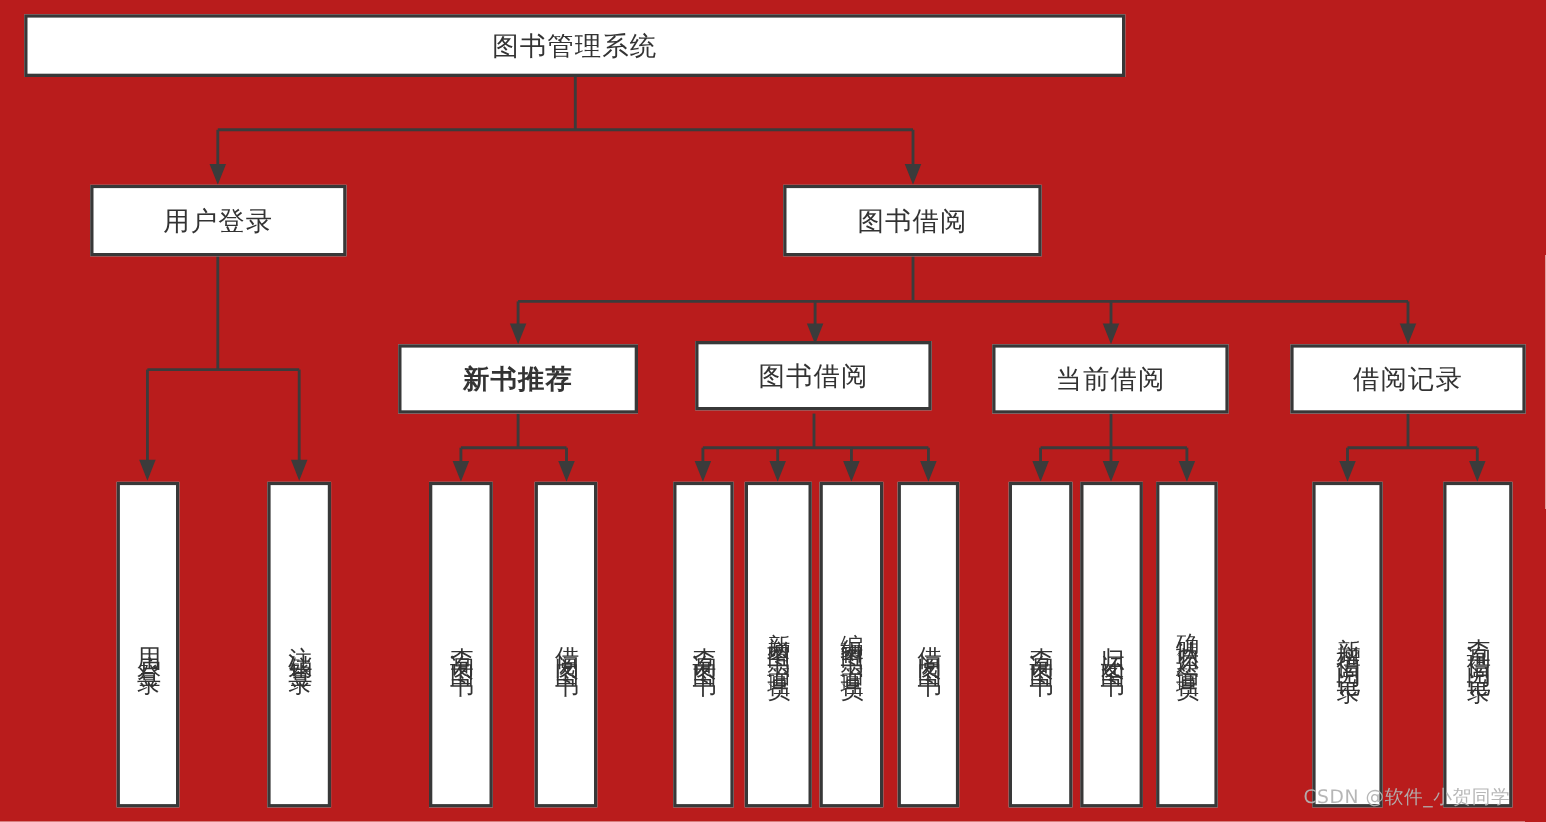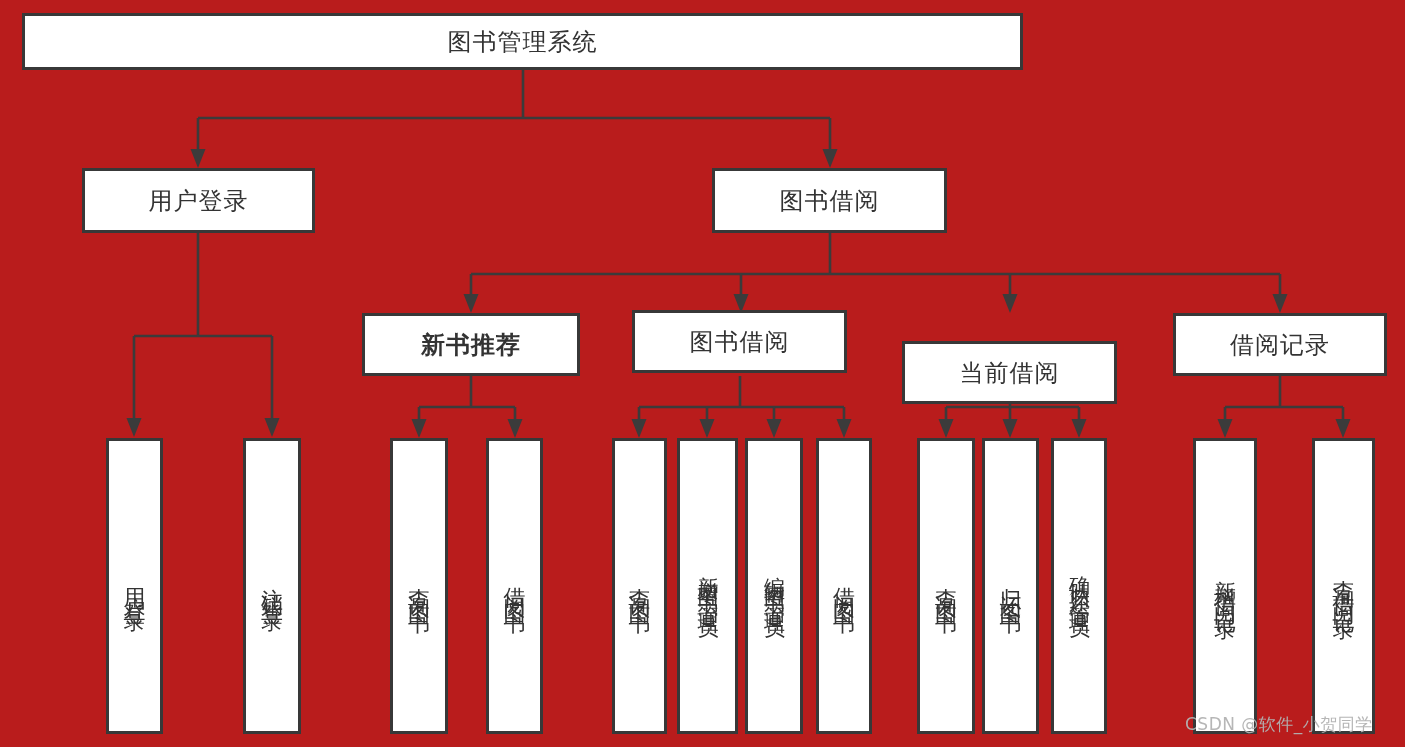--- a/index.html
+++ b/index.html
@@ -146,21 +146,21 @@
   <div class="node h" style="left:712px; top:168px; width:235px; height:65px;">
     <span>图书借阅</span>
   </div>
 
   <div class="node h" style="left:362px; top:313px; width:218px; height:63px;font-weight:bold;">
     <span>新书推荐</span>
   </div>
   <div class="node h" style="left:632px; top:310px; width:215px; height:63px;">
     <span>图书借阅</span>
   </div>
-  <div class="node h" style="left:902px; top:313px; width:215px; height:63px;margin-top:28px;">
+  <div class="node h" style="left:902px; top:313px; width:215px; height:63px;">
     <span>当前借阅</span>
   </div>
   <div class="node h" style="left:1173px; top:313px; width:214px; height:63px;">
     <span>借阅记录</span>
   </div>
 
   <div class="node v" style="left:106px; width:57px;">
     <span class="vtext">用户登录</span>
   </div>
   <div class="node v" style="left:243px; width:58px;">

